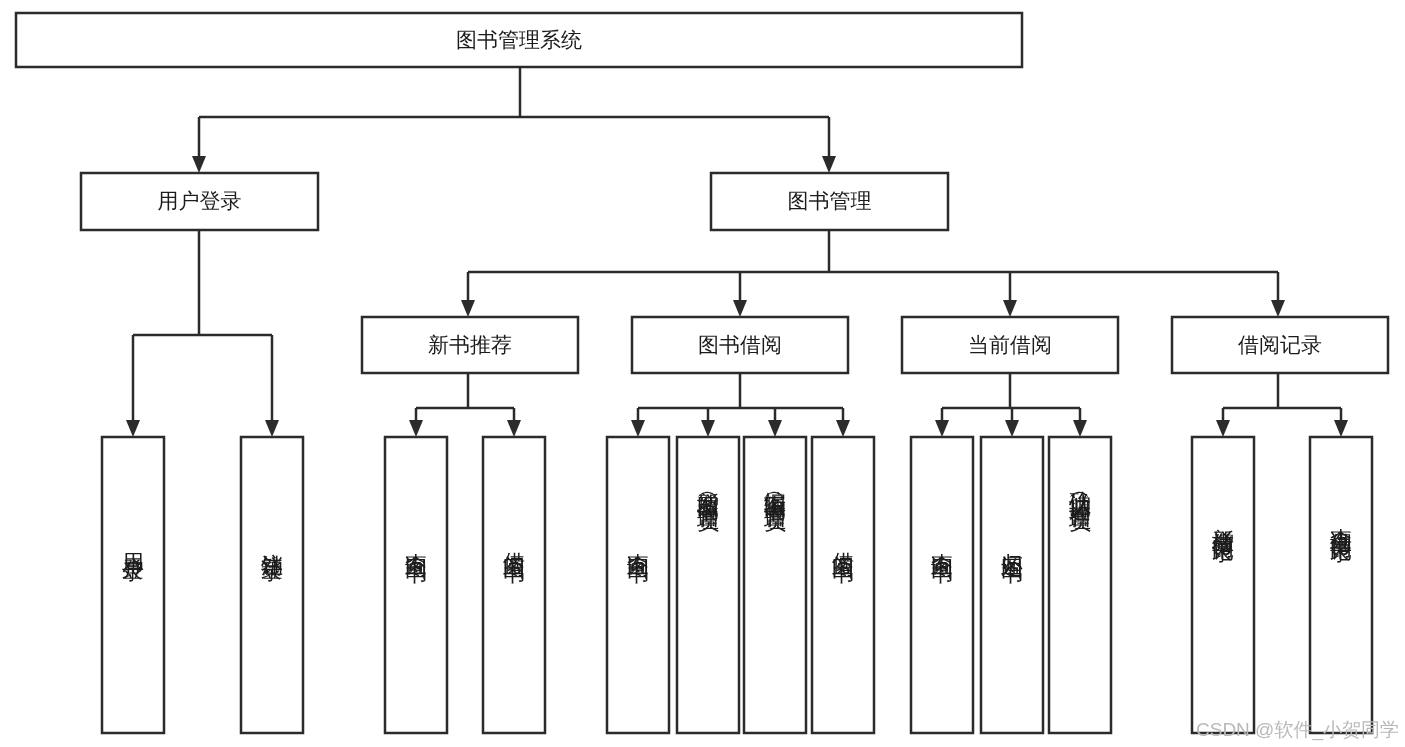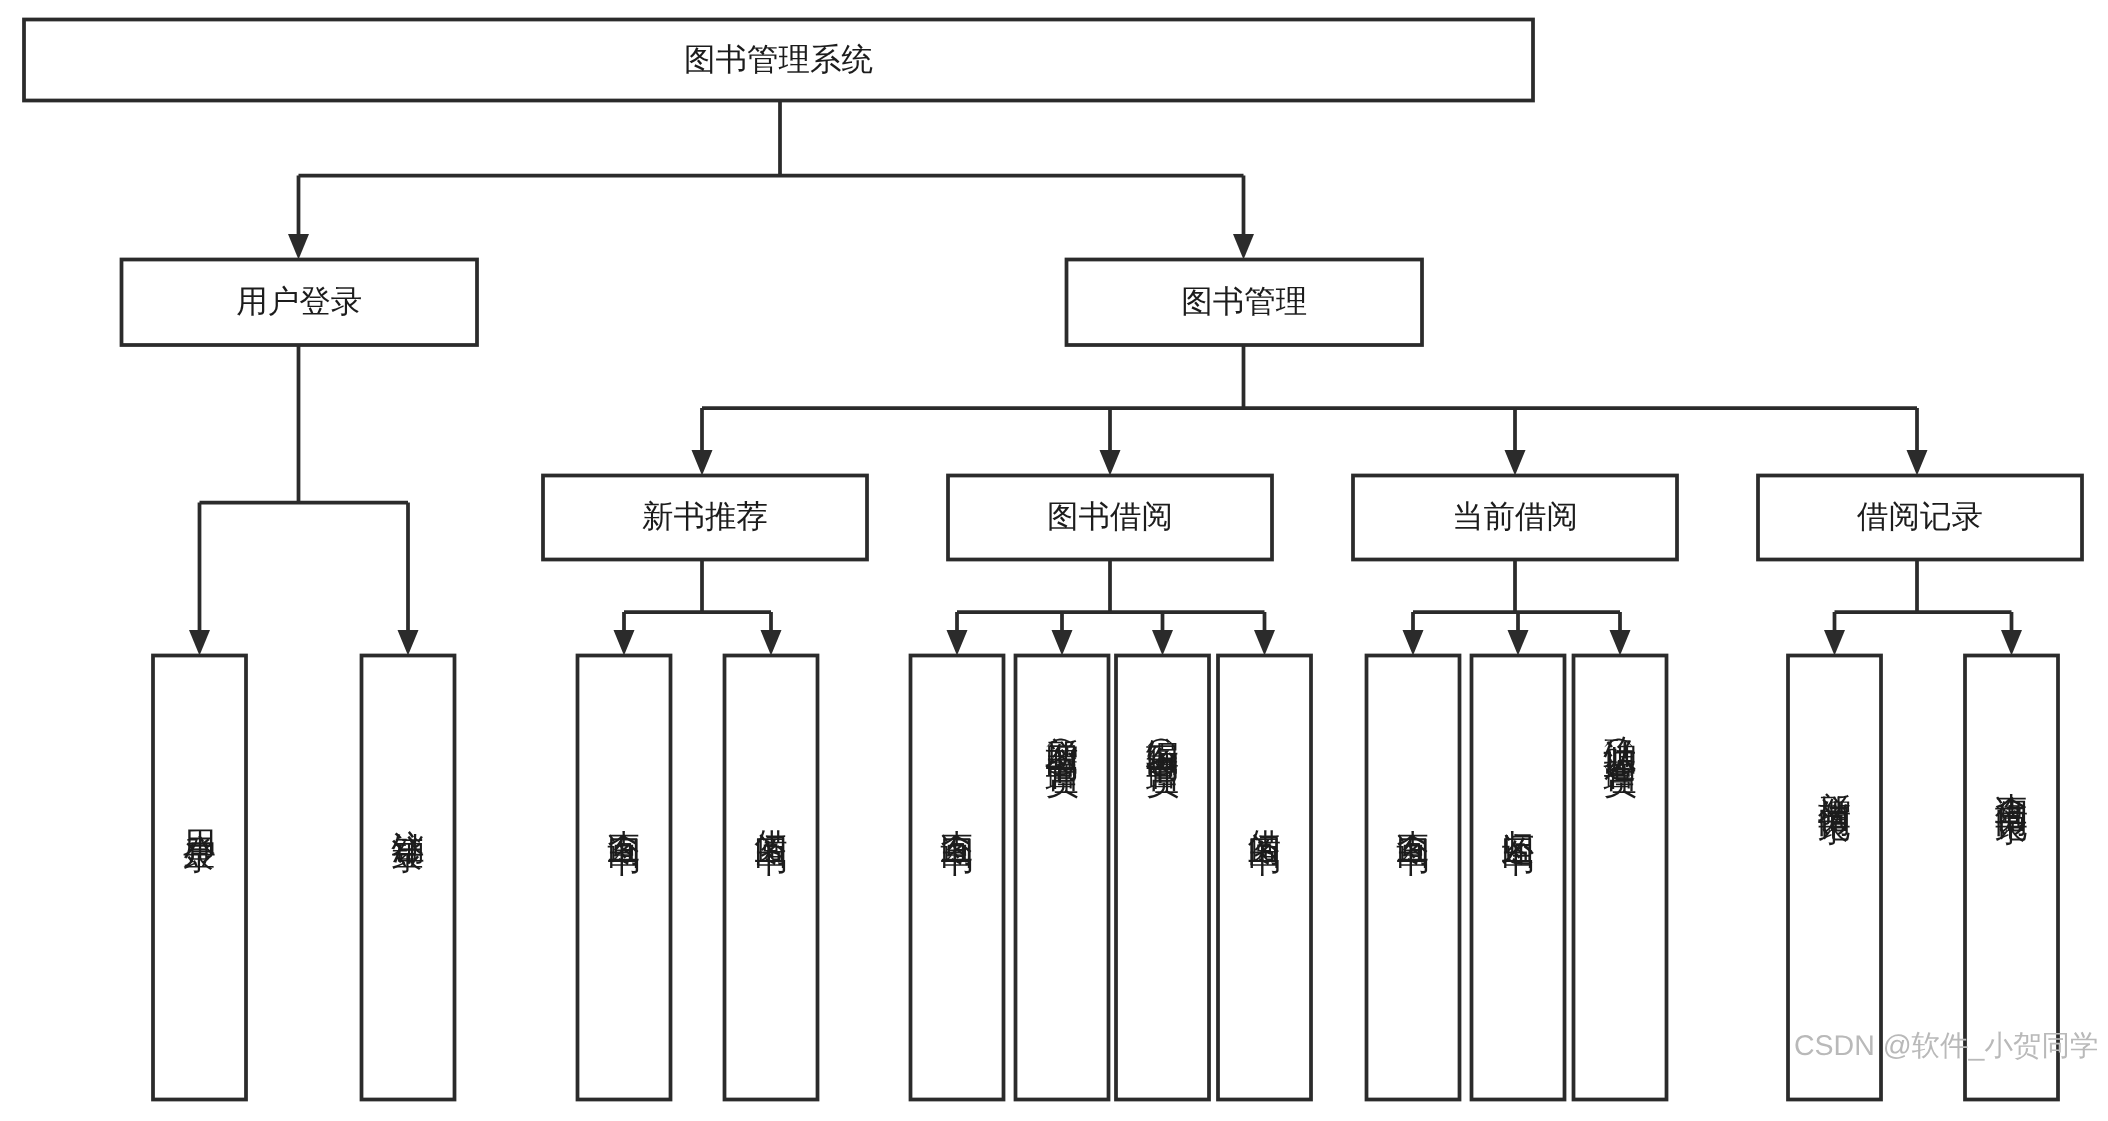--- a/index.html
+++ b/index.html
@@ -208,14 +208,14 @@
       <div class="vlabel-wrap" style="left: 1049px; top: 437px; width: 62px; height: 296px; padding-top: 35.5px; box-sizing: border-box;">
         <span class="vlabel-text">确认归还（管理员）</span>
       </div>
       <div class="vlabel-wrap" style="left: 1192px; top: 437px; width: 62px; height: 296px; padding-top: 73px; box-sizing: border-box;">
         <span class="vlabel-text">新增借阅记录</span>
       </div>
       <div class="vlabel-wrap" style="left: 1310px; top: 437px; width: 62px; height: 296px; padding-top: 73px; box-sizing: border-box;">
         <span class="vlabel-text">查询借阅记录</span>
       </div>
     </div>
-  <div class="watermark" style="left: 1196px; top: 684px; text-align: right;">CSDN @软件_小贺同学</div>
+  <div class="watermark" style="left: 1196px; top: 717px; text-align: right;">CSDN @软件_小贺同学</div>
 </div>
 
 </body></html>

